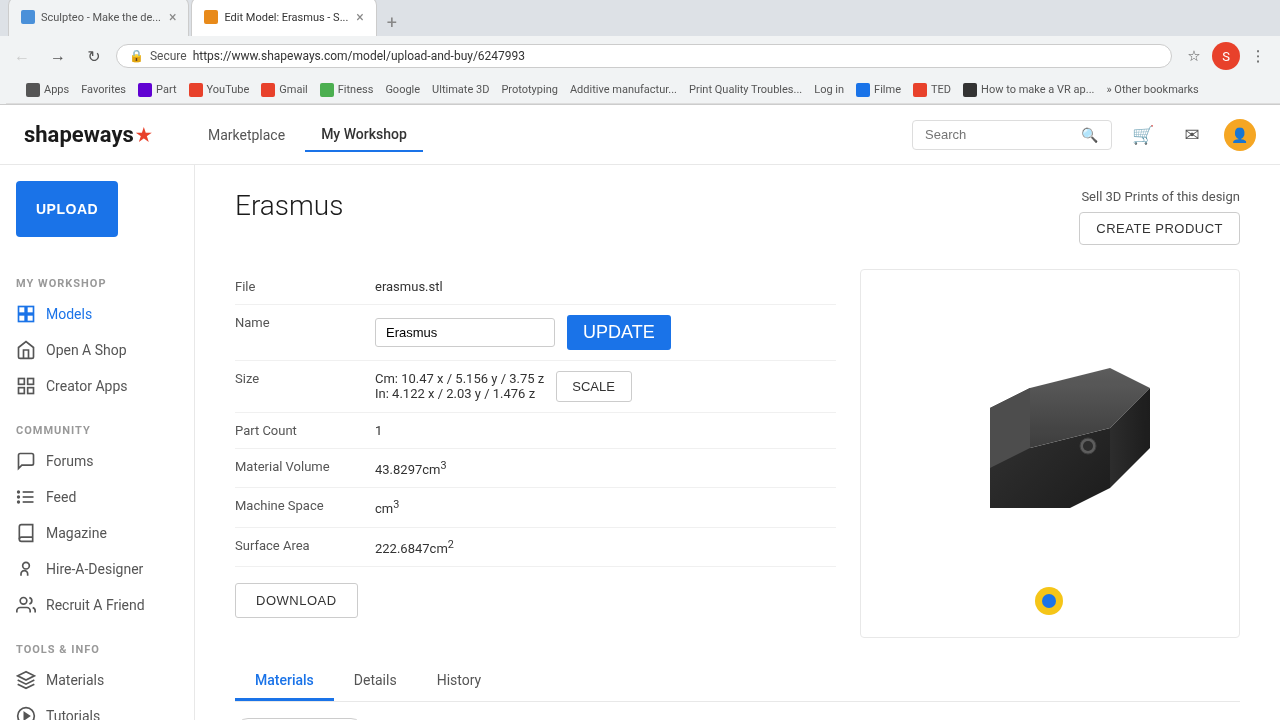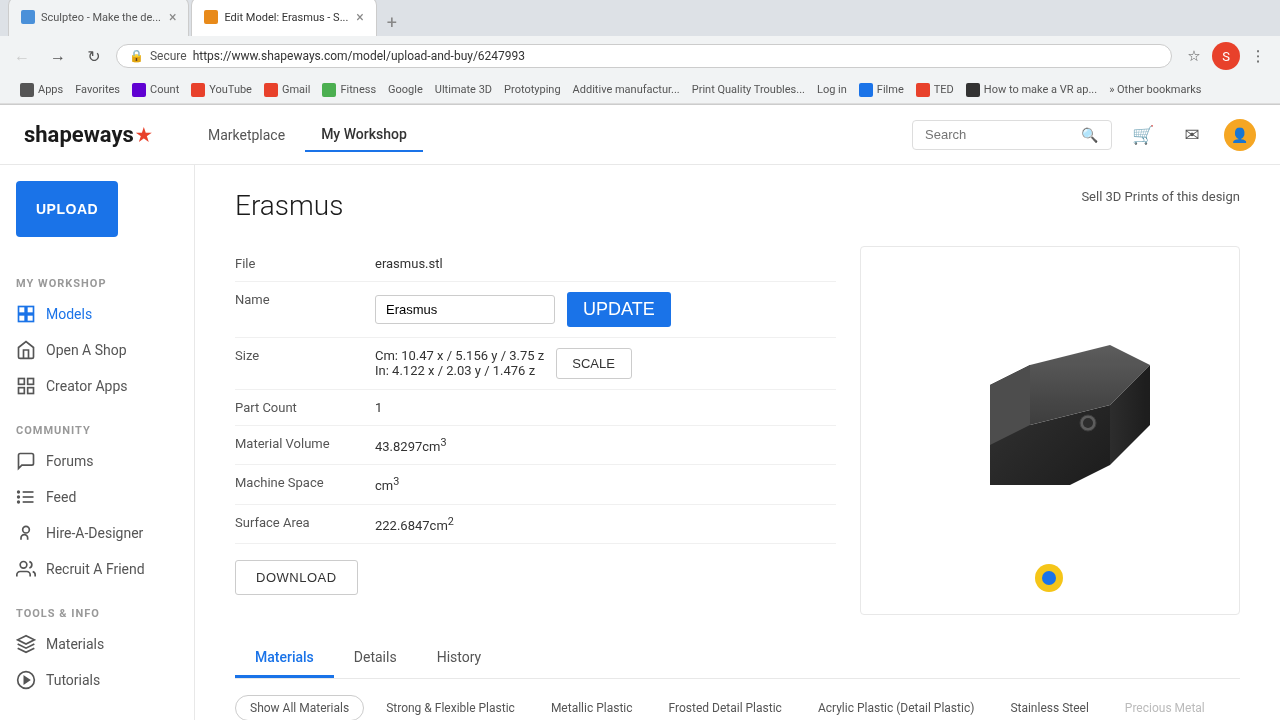--- a/index.html
+++ b/index.html
@@ -17,21 +17,21 @@
 
     .browser-toolbar { display: flex; align-items: center; padding: 6px 8px; gap: 8px; background: #f1f3f4; }
     .nav-btn { width: 28px; height: 28px; border-radius: 50%; border: none; background: none; cursor: pointer; color: #555; font-size: 16px; display: flex; align-items: center; justify-content: center; }
     .nav-btn.disabled { color: #ccc; cursor: default; }
     .address-bar { flex: 1; display: flex; align-items: center; background: #fff; border: 1px solid #ccc; border-radius: 20px; padding: 4px 12px; font-size: 12px; color: #555; gap: 6px; }
     .address-bar .secure-icon { color: #1a73e8; font-size: 12px; }
     .toolbar-icons { display: flex; align-items: center; gap: 4px; }
     .toolbar-icon { width: 28px; height: 28px; border-radius: 50%; display: flex; align-items: center; justify-content: center; cursor: pointer; color: #555; font-size: 15px; }
 
     
-    .bookmarks-bar { display: flex; align-items: center; padding: 2px 20px; background: #f1f3f4; border-bottom: 1px solid #ddd; font-size: 11px; color: #555; gap: 12px; overflow: hidden; height: 28px; }
+    .bookmarks-bar { display: flex; align-items: center; padding: 2px 20px; background: #f1f3f4; border-bottom: 1px solid #ddd; font-size: 11px; color: #555; gap: 12px; overflow: hidden; height: 28px; margin-left: 6px; }
     .bookmark-item { display: flex; align-items: center; gap: 4px; white-space: nowrap; cursor: pointer; }
     .bm-icon { width: 14px; height: 14px; background: #888; border-radius: 2px; flex-shrink: 0; display: inline-block; }
 
     
     .page-wrapper { display: flex; height: calc(720px - 36px - 40px - 28px); overflow: hidden; }
 
     
     .site-header { display: flex; align-items: center; padding: 0 24px; height: 60px; border-bottom: 1px solid #e8e8e8; background: #fff; position: relative; z-index: 10; }
     .logo { font-size: 22px; font-weight: 700; color: #1a1a1a; margin-right: 40px; display: flex; align-items: center; gap: 2px; }
     .logo-star { color: #e8412b; font-size: 18px; }
@@ -135,21 +135,21 @@
   <div class="bookmarks-bar">
     <div class="bookmark-item">
       <div class="bm-icon" style="background:#555;"></div>
       <span>Apps</span>
     </div>
     <div class="bookmark-item">
         <span>Favorites</span>
       </div>
     <div class="bookmark-item">
         <div class="bm-icon" style="background:#6001d2;"></div>
-        <span>Count</span>
+        <span>Part</span>
       </div>
     <div class="bookmark-item">
         <div class="bm-icon" style="background:#e8412b;"></div>
         <span>YouTube</span>
       </div>
     <div class="bookmark-item">
         <div class="bm-icon" style="background:#e8412b;"></div>
         <span>Gmail</span>
       </div>
     <div class="bookmark-item">
@@ -262,20 +262,27 @@
             <line x1="8" y1="12" x2="21" y2="12"></line>
             <line x1="8" y1="18" x2="21" y2="18"></line>
             <circle cx="3" cy="6" r="1" fill="#555"></circle>
             <circle cx="3" cy="12" r="1" fill="#555"></circle>
             <circle cx="3" cy="18" r="1" fill="#555"></circle>
           </svg>
         <span class="sidebar-item-label">Feed</span>
       </div>
       <div class="sidebar-item">
         <svg class="sidebar-icon" viewBox="0 0 24 24" fill="none" stroke="#555" stroke-width="2">
+            <path d="M4 19.5A2.5 2.5 0 016.5 17H20"></path>
+            <path d="M6.5 2H20v20H6.5A2.5 2.5 0 014 19.5v-15A2.5 2.5 0 016.5 2z"></path>
+          </svg>
+        <span class="sidebar-item-label">Magazine</span>
+      </div>
+      <div class="sidebar-item">
+        <svg class="sidebar-icon" viewBox="0 0 24 24" fill="none" stroke="#555" stroke-width="2">
             <circle cx="12" cy="8" r="4"></circle>
             <path d="M6 20v-2a4 4 0 018 0v2"></path>
           </svg>
         <span class="sidebar-item-label">Hire-A-Designer</span>
       </div>
       <div class="sidebar-item">
         <svg class="sidebar-icon" viewBox="0 0 24 24" fill="none" stroke="#555" stroke-width="2">
             <path d="M17 21v-2a4 4 0 00-4-4H5a4 4 0 00-4 4v2"></path>
             <circle cx="9" cy="7" r="4"></circle>
             <path d="M23 21v-2a4 4 0 00-3-3.87"></path>
@@ -310,20 +317,21 @@
     </div>
   </div>
 
   <div class="main-content">
     <div class="content-area">
 
       <div class="page-title-row">
         <h1 class="page-title">Erasmus</h1>
         <div class="title-right">
           <p class="sell-text">Sell 3D Prints of this design</p>
+          <button class="create-product-btn">CREATE PRODUCT</button>
         </div>
       </div>
 
       <div class="model-layout">
         <div class="model-details">
 
           <div class="detail-row">
             <span class="detail-label">File</span>
             <span class="detail-value">erasmus.stl</span>
           </div>

